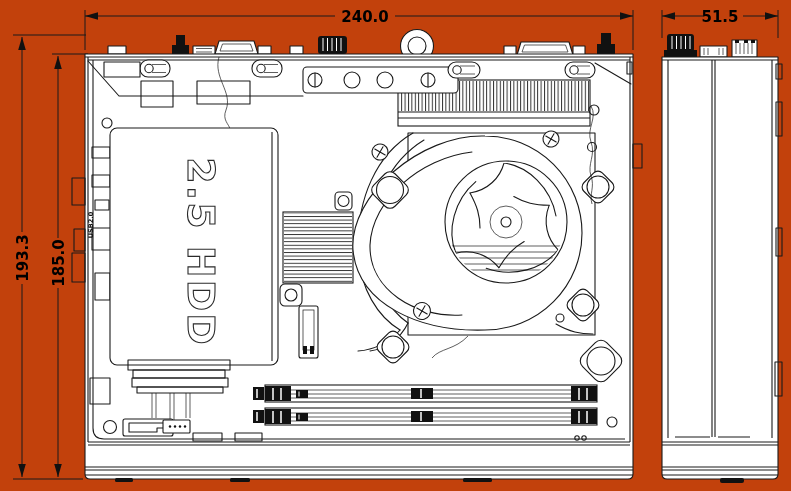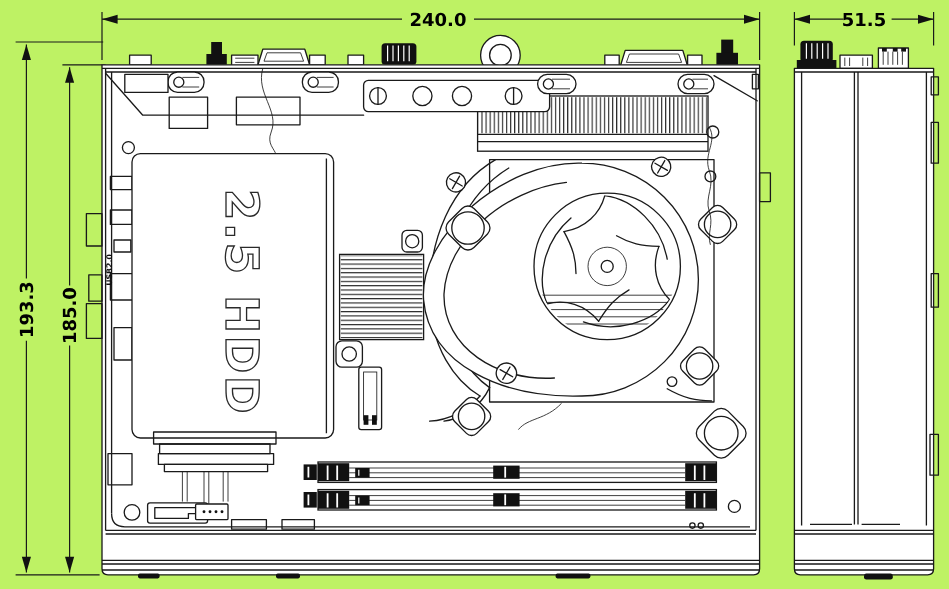--- a/index.html
+++ b/index.html
@@ -1,16 +1,16 @@
 <!DOCTYPE html>
 <html><head>
 <meta charset="utf-8">
 <style>
   html,body { margin:0; padding:0; background:#fff; }
-  .stage { width:791px; height:491px; position:relative; background:#bef264; overflow:hidden;
+  .stage { width:791px; height:491px; position:relative; background:#c2410c; overflow:hidden;
            font-family:"DejaVu Sans", sans-serif; }
   svg { display:block; }
   .s  { fill:none; stroke:#1a1a1a; stroke-width:1.1; stroke-linecap:round; stroke-linejoin:round; }
   .sq { fill:none; stroke:#1a1a1a; stroke-width:1.1; stroke-linecap:butt; }
   .sf { fill:#ffffff; stroke:#1a1a1a; stroke-width:1.1; stroke-linejoin:round; }
   .th { fill:none; stroke:#1a1a1a; stroke-width:0.7; }
   .b  { fill:#111111; stroke:none; }
   .dim { fill:none; stroke:#1a1a1a; stroke-width:1; }
   .dimtxt { font:bold 15px "DejaVu Sans", sans-serif; fill:#000; }
   .hddtxt { font:bold 38px "DejaVu Sans", sans-serif; fill:#fff; stroke:#2a2a2a;

